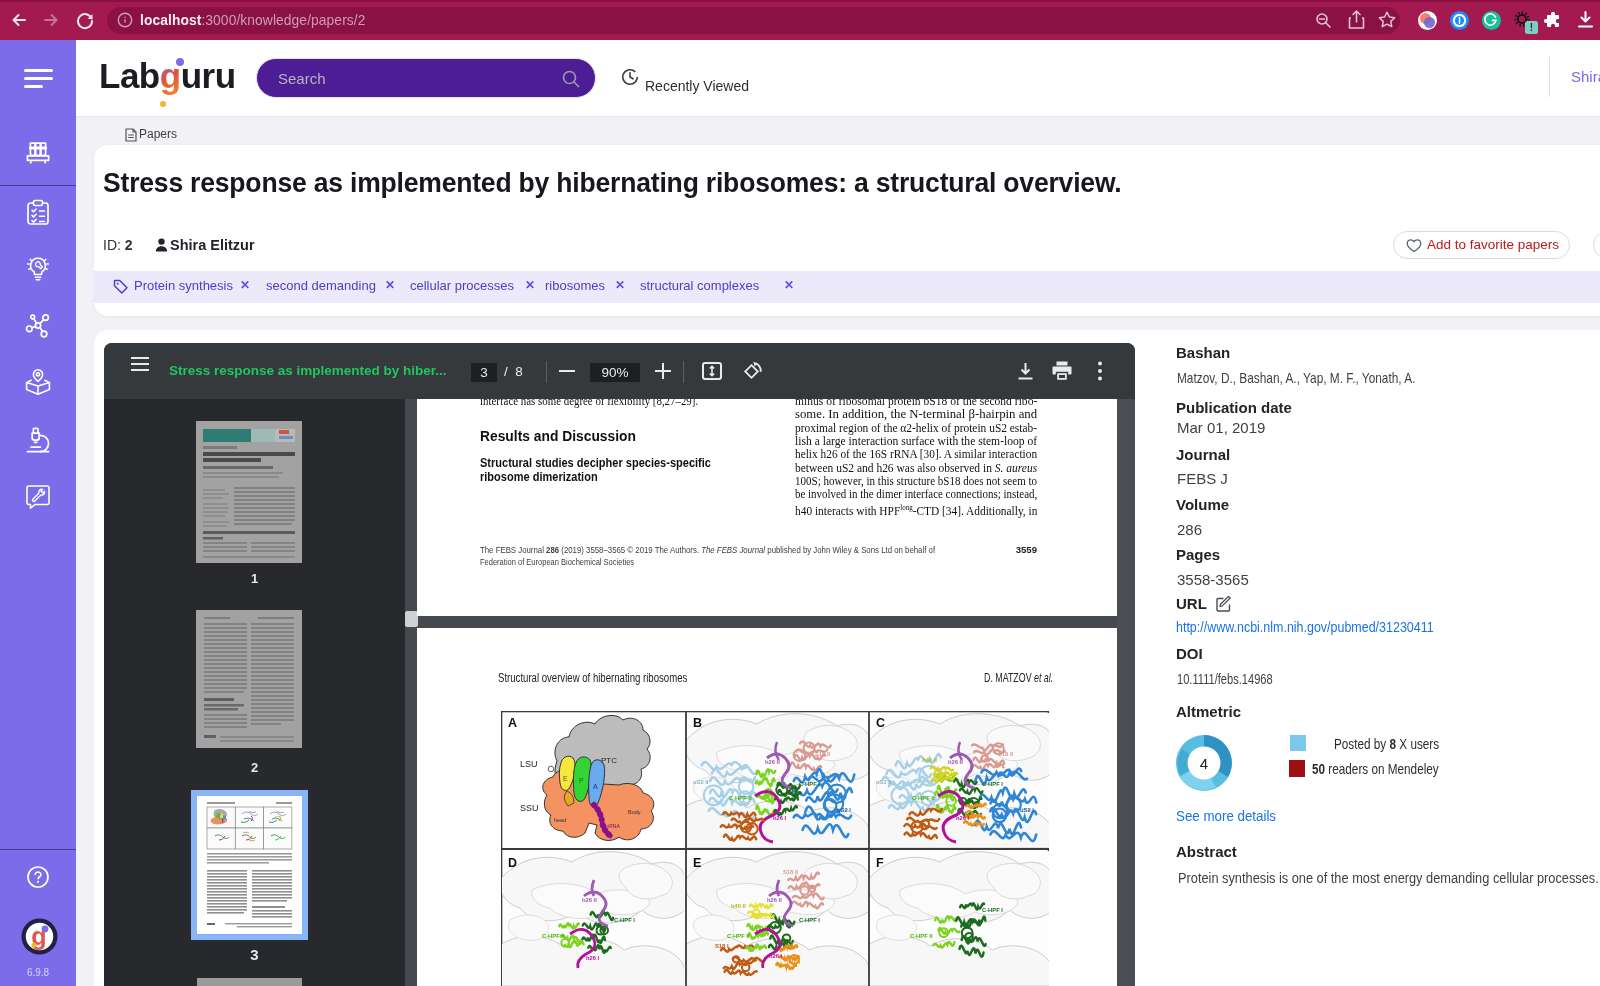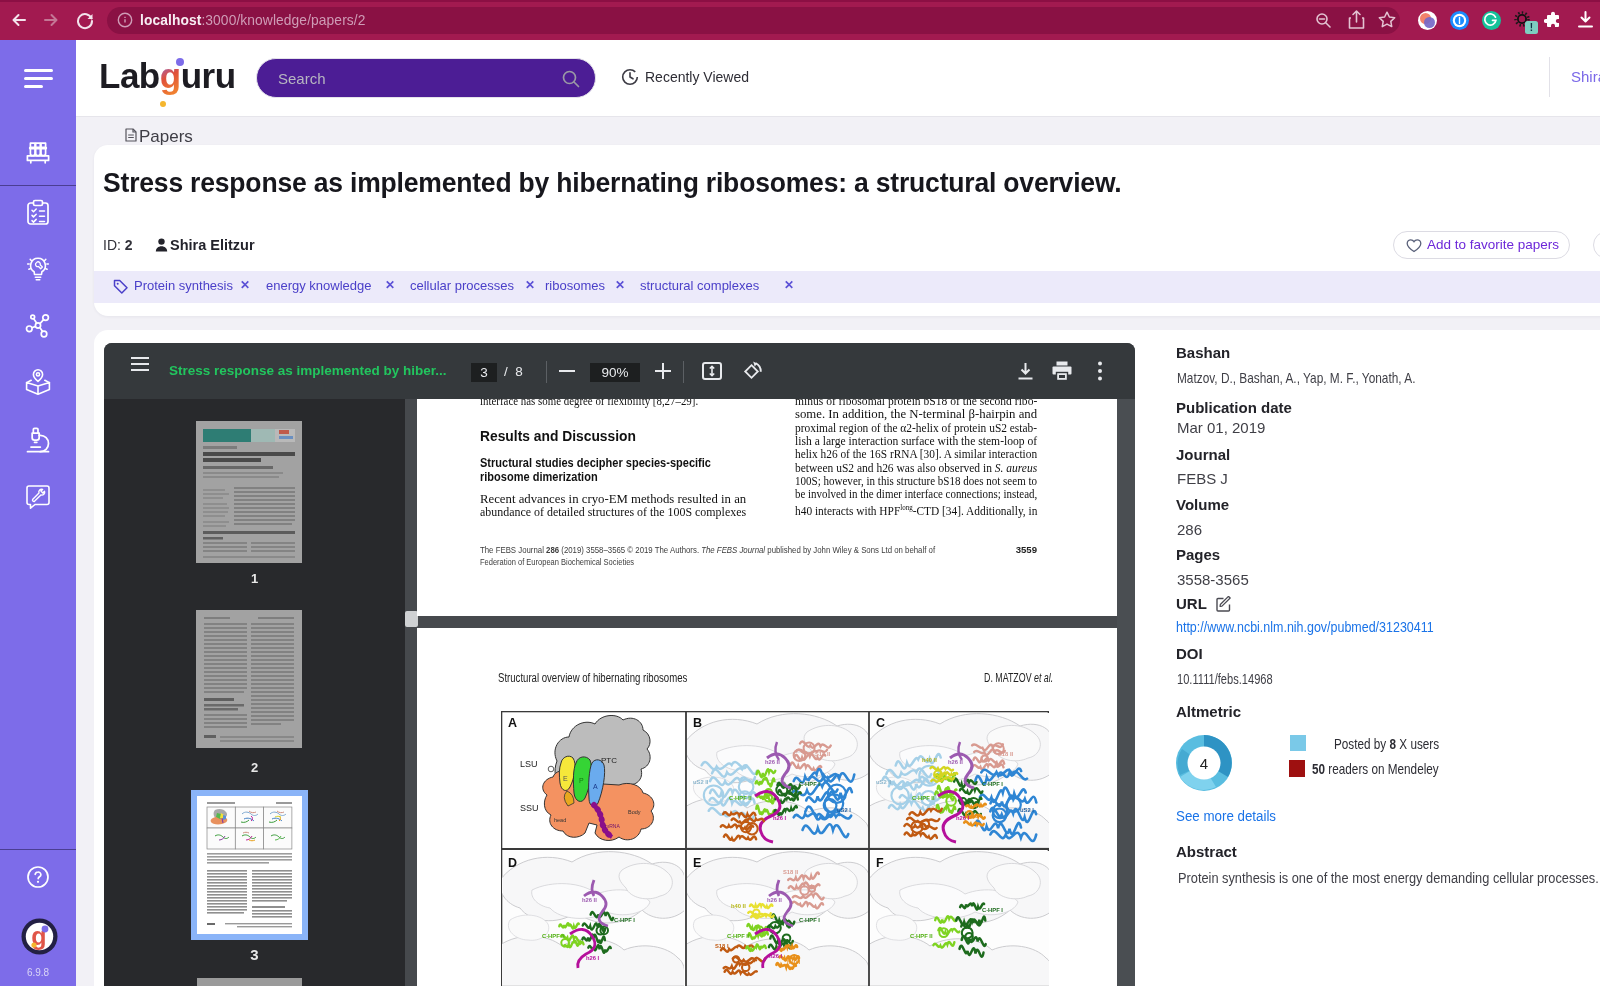--- a/index.html
+++ b/index.html
@@ -17,39 +17,39 @@
   
   #apphead { position:absolute; left:0; top:40px; width:1600px; height:77px; background:#fff; border-bottom:1px solid #e6e5eb; }
   #hamblock { position:absolute; left:0; top:40px; width:76px; height:77px; background:#7d6ce9; }
   #logo { position:absolute; left:99px; top:56px; font-size:35px; font-weight:700; color:#1d1c22; letter-spacing:-0.5px; }
   #logo .gwrap { position:relative; }
   #logo .g { background:linear-gradient(150deg,#8a6ae0 12%, #e0503a 50%, #f08030 88%); -webkit-background-clip:text; background-clip:text; color:transparent; }
   #gd1 { position:absolute; right:-3px; top:2px; width:8px; height:8px; border-radius:50%; background:#7d6ce9; z-index:3; }
   #gd2 { position:absolute; left:0px; bottom:-12px; width:6px; height:6px; border-radius:50%; background:#f5b62e; }
   #searchpill { position:absolute; left:256px; top:58px; width:340px; height:40px; border:1px solid #e4e3ea; border-radius:20px; background:#4c1d95; }
   #searchpill .ph { position:absolute; left:21px; top:11px; font-size:15px; color:#b7b6c0; }
-  #recv { position:absolute; left:645px; top:69px; font-size:14px; color:#2e2d35; }
+  #recv { position:absolute; left:645px; top:78px; font-size:14px; color:#2e2d35; }
   #hdivider { position:absolute; left:1549px; top:57px; width:1px; height:40px; background:#e2e1e8; }
   #shira { position:absolute; left:1571px; top:68px; font-size:15px; color:#7a68e8; }
 
   
   #sidebar { position:absolute; left:0; top:117px; width:76px; height:869px; background:#7d6ce9; }
   #sidebar .divider { position:absolute; left:0; width:76px; height:1px; background:rgba(35,25,75,0.55); }
   #version { position:absolute; left:0; top:967px; width:76px; text-align:center; font-size:10px; color:#d9d5f6; }
 
   
-  #crumb { position:absolute; left:139px; top:127px; font-size:17px; color:#3e3d45; }
+  #crumb { position:absolute; left:139px; top:127px; font-size:12px; color:#3e3d45; }
 
   
   #card1 { position:absolute; left:94px; top:145px; width:1512px; height:171px; background:#fff; border-radius:14px 0 0 14px; box-shadow:0 1px 3px rgba(30,30,60,0.06); }
   #title { position:absolute; left:103px; top:167px; font-size:28px; font-weight:700; color:#17171d; letter-spacing:-0.2px; white-space:nowrap; transform-origin:left top; transform:scaleX(0.947); }
   #idrow { position:absolute; left:103px; top:237px; font-size:14px; color:#32323a; }
   #shiraname { position:absolute; left:170px; top:237px; font-size:14.5px; font-weight:700; color:#23232b; }
   #favbtn { position:absolute; left:1393px; top:231px; width:177px; height:28px; border:1px solid #dcdbe3; border-radius:14px; background:#fff; }
-  #favbtn span { position:absolute; left:33px; top:5px; font-size:13.5px; color:#6d28d9; }
+  #favbtn span { position:absolute; left:33px; top:5px; font-size:13.5px; color:#b91c1c; }
   #btn2 { position:absolute; left:1593px; top:231px; width:40px; height:28px; border:1px solid #dcdbe3; border-radius:14px; background:#fff; }
   #tagstrip { position:absolute; left:94px; top:271px; width:1512px; height:32px; background:#eceafa; }
   .tagtxt { position:absolute; top:7px; font-size:13px; color:#4b40c9; }
   .tagx { position:absolute; top:7px; font-size:12px; font-weight:700; color:#5b50d6; }
 
   
   #card2 { position:absolute; left:94px; top:330px; width:1512px; height:656px; background:#fff; border-radius:14px 0 0 0; }
 
   
   #viewer { position:absolute; left:104px; top:343px; width:1031px; height:643px; background:#46494d; border-radius:8px 8px 0 0; overflow:hidden; }
@@ -253,21 +253,21 @@
     <span>Add to favorite papers</span>
   </div>
   <div id="btn2"></div>
   <div id="tagstrip">
     <svg class="abs" style="left:19px;top:8px" width="15" height="15" viewBox="0 0 15 15">
         <path d="M1.5 1.5h5.2L14 8.8 8.8 14 1.5 6.7z" stroke="#4b40c9" stroke-width="1.5" fill="none" stroke-linejoin="round"></path>
         <circle cx="4.7" cy="4.7" r="1" fill="#4b40c9"></circle>
       </svg>
     <span class="tagtxt" style="left:40px">Protein synthesis</span>
       <span class="tagx" style="left:146px">✕</span>
-    <span class="tagtxt" style="left:172px">energy knowledge</span>
+    <span class="tagtxt" style="left:172px">second demanding</span>
       <span class="tagx" style="left:291px">✕</span>
     <span class="tagtxt" style="left:316px">cellular processes</span>
       <span class="tagx" style="left:431px">✕</span>
     <span class="tagtxt" style="left:451px">ribosomes</span>
       <span class="tagx" style="left:521px">✕</span>
     <span class="tagtxt" style="left:546px">structural complexes</span>
       <span class="tagx" style="left:690px">✕</span>
   </div>
 
   <div id="card2"></div>
@@ -472,24 +472,20 @@
         <rect x="28" y="127" width="67" height="1.4" fill="#9a9a9a"></rect>
         <rect x="40" y="130" width="55" height="1.4" fill="#9a9a9a"></rect>
     </svg>
     <div class="tlabel" style="top:603px;font-size:15px">3</div>
     <div class="abs" style="left:93px;top:635px;width:105px;height:8px;background:#9a9a9a"></div>
 
     <div class="pdfpage" style="top:56px;height:217px">
       <div class="abs pl" style="left:63px;top:-5px;transform:scaleX(0.837)">interface has some degree of flexibility [8,27–29].</div>
       <div class="abs" style="left:63px;top:28px;font-size:15.5px;font-weight:700;color:#111;white-space:nowrap;transform-origin:left top;transform:scaleX(0.892)">Results and Discussion</div>
       <div class="abs" style="left:63px;top:57px;font-size:13px;font-weight:700;color:#111;line-height:13.5px;white-space:nowrap;transform-origin:left top;transform:scaleX(0.848)">Structural studies decipher species-specific<br>ribosome dimerization</div>
-      <div class="abs" style="left:63px;top:93px">
-        <div class="pl" style="transform:scaleX(0.982)">Recent advances in cryo-EM methods resulted in an</div>
-        <div class="pl" style="transform:scaleX(0.918)">abundance of detailed structures of the 100S complexes</div>
-      </div>
       <div class="abs" style="left:378px;top:-5px;width:242px">
           <div class="pl" style="transform:scaleX(0.89)">minus of ribosomal protein bS18 of the second ribo-</div>
           <div class="pl" style="transform:scaleX(0.983)">some. In addition, the N-terminal β-hairpin and</div>
           <div class="pl" style="transform:scaleX(0.879)">proximal region of the α2-helix of protein uS2 estab-</div>
           <div class="pl" style="transform:scaleX(0.893)">lish a large interaction surface with the stem-loop of</div>
           <div class="pl" style="transform:scaleX(0.873)">helix h26 of the 16S rRNA [30]. A similar interaction</div>
           <div class="pl" style="transform:scaleX(0.884)">between uS2 and h26 was also observed in <i>S. aureus</i></div>
           <div class="pl" style="transform:scaleX(0.848)">100S; however, in this structure bS18 does not seem to</div>
           <div class="pl" style="transform:scaleX(0.841)">be involved in the dimer interface connections; instead,</div>
           <div class="pl" style="transform:scaleX(0.875)">h40 interacts with HPF<sup style="font-size:8px">long</sup>-CTD [34]. Additionally, in</div>

